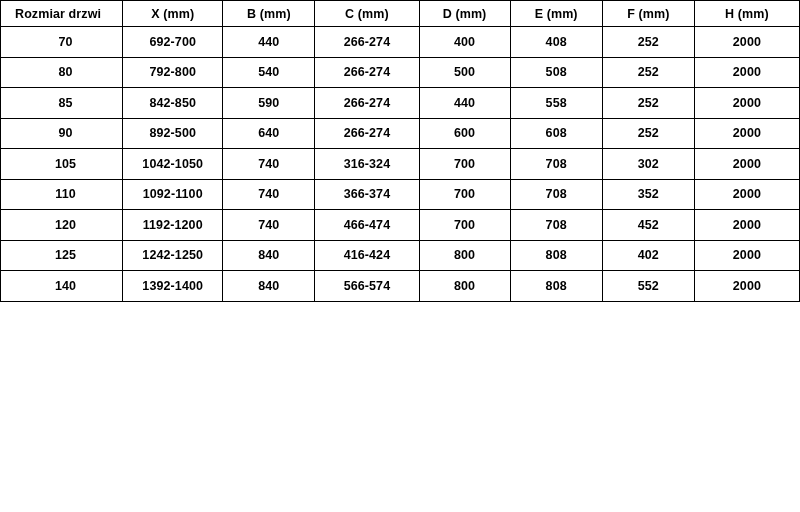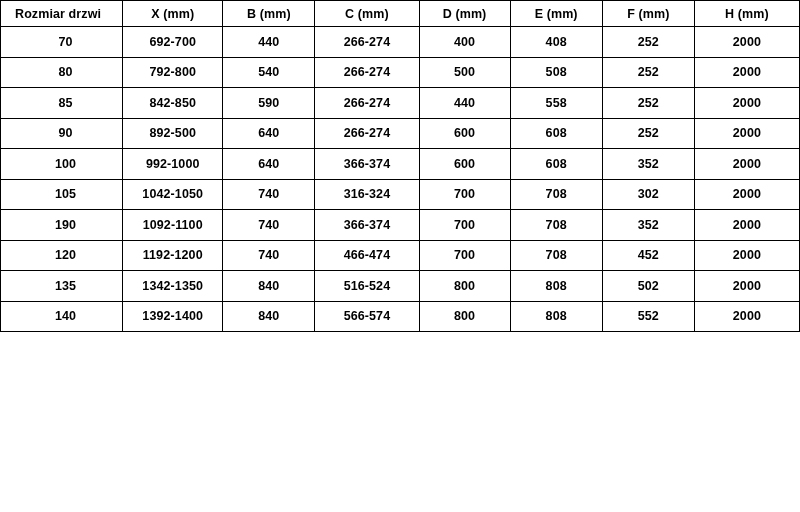--- a/index.html
+++ b/index.html
@@ -121,67 +121,57 @@
         <td class="col-first">90</td>
         <td>892-500</td>
         <td>640</td>
         <td>266-274</td>
         <td>600</td>
         <td>608</td>
         <td>252</td>
         <td>2000</td>
       </tr>
       <tr>
-        <td class="col-first">100</td>
-        <td>992-1000</td>
-        <td>640</td>
-        <td>366-374</td>
-        <td>600</td>
-        <td>608</td>
-        <td>352</td>
-        <td>2000</td>
-      </tr>
-      <tr>
         <td class="col-first">105</td>
         <td>1042-1050</td>
         <td>740</td>
         <td>316-324</td>
         <td>700</td>
         <td>708</td>
         <td>302</td>
         <td>2000</td>
       </tr>
       <tr>
-        <td class="col-first">190</td>
+        <td class="col-first">110</td>
         <td>1092-1100</td>
         <td>740</td>
         <td>366-374</td>
         <td>700</td>
         <td>708</td>
         <td>352</td>
         <td>2000</td>
       </tr>
       <tr>
         <td class="col-first">120</td>
         <td>1192-1200</td>
         <td>740</td>
         <td>466-474</td>
         <td>700</td>
         <td>708</td>
         <td>452</td>
         <td>2000</td>
       </tr>
       <tr>
-        <td class="col-first">135</td>
-        <td>1342-1350</td>
+        <td class="col-first">125</td>
+        <td>1242-1250</td>
         <td>840</td>
-        <td>516-524</td>
+        <td>416-424</td>
         <td>800</td>
         <td>808</td>
-        <td>502</td>
+        <td>402</td>
         <td>2000</td>
       </tr>
       <tr>
         <td class="col-first">140</td>
         <td>1392-1400</td>
         <td>840</td>
         <td>566-574</td>
         <td>800</td>
         <td>808</td>
         <td>552</td>

